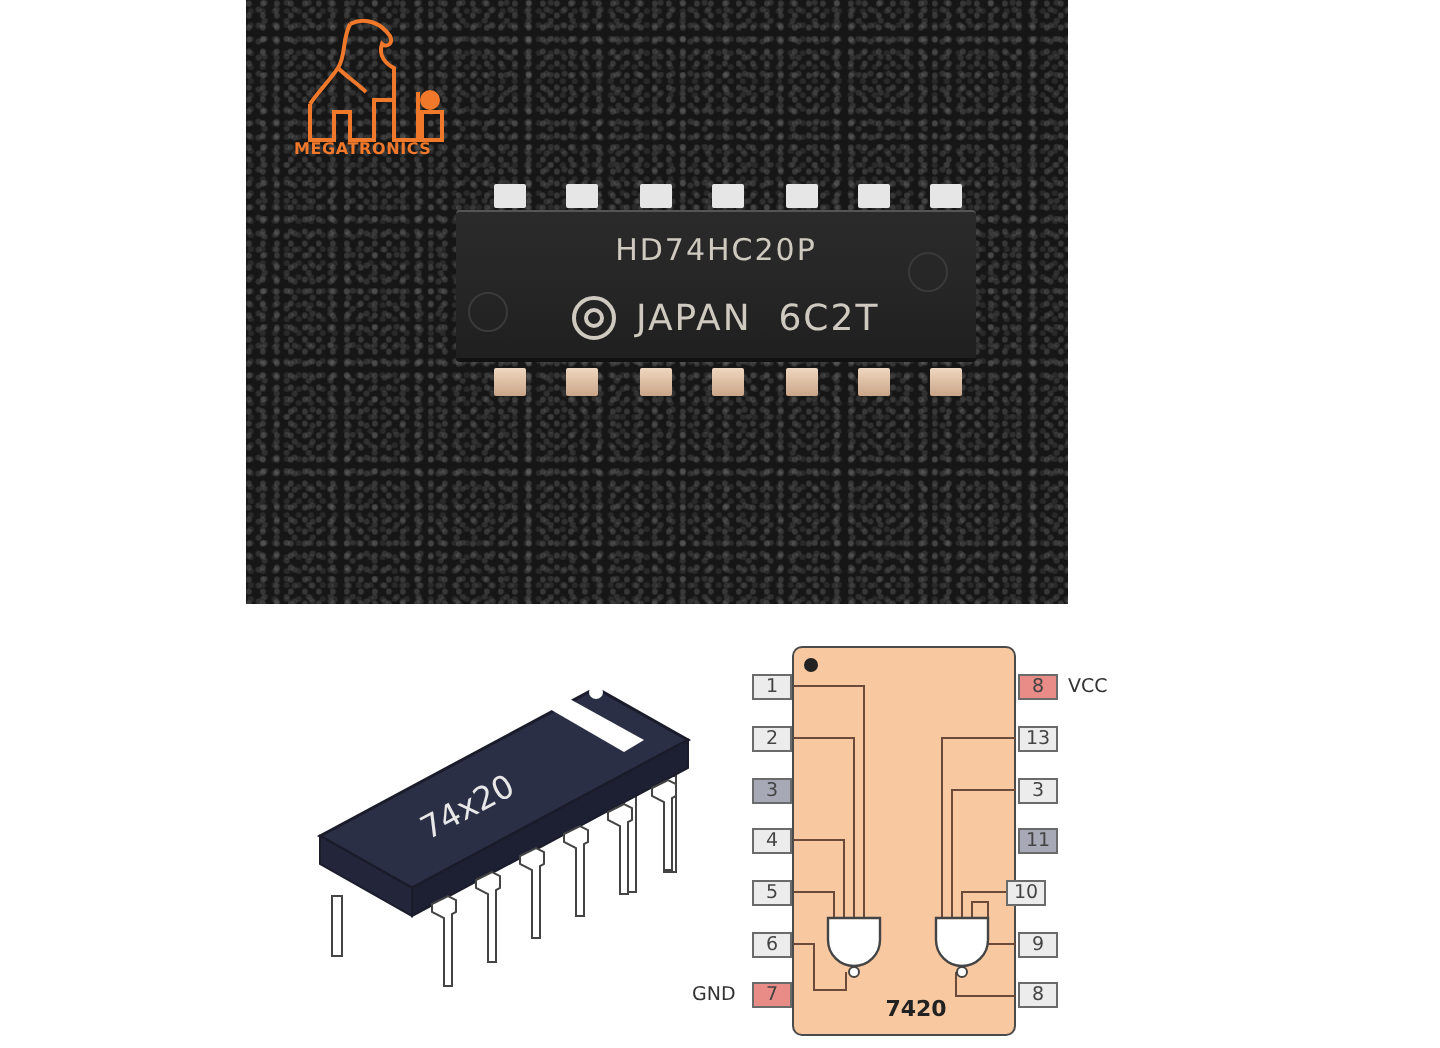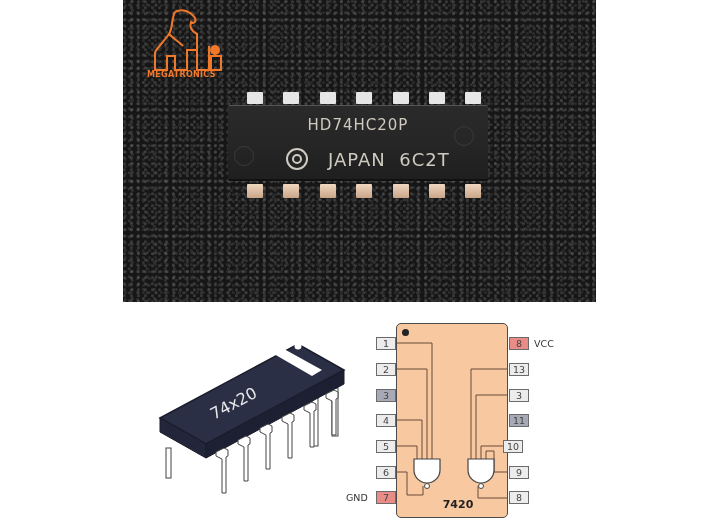--- a/index.html
+++ b/index.html
@@ -1,21 +1,21 @@
 <!DOCTYPE html>
 <html><head>
 <meta charset="utf-8">
 <style>
   * { box-sizing: border-box; margin: 0; padding: 0; }
   html, body { width: 720px; height: 524px; background: #ffffff; overflow: hidden; }
   body { position: relative; font-family: "DejaVu Sans", sans-serif; }
 
   
   .photo {
-    position: absolute; left: 123px; top: 0; width: 473px; height: 302px;
+    position: absolute; left: 123px; top: 0; width: 411px; height: 302px;
     background-color: #161616;
     background-image:
       radial-gradient(circle at 20% 30%, rgba(120,120,120,0.35) 0 1px, transparent 2px),
       radial-gradient(circle at 70% 60%, rgba(100,100,100,0.35) 0 1px, transparent 2px),
       radial-gradient(circle at 40% 80%, rgba(90,90,90,0.3) 0 1px, transparent 2px),
       radial-gradient(circle at 85% 15%, rgba(110,110,110,0.3) 0 1px, transparent 2px);
     background-size: 7px 6px, 9px 8px, 6px 7px, 11px 9px;
     overflow: hidden;
   }
   .logo { position: absolute; left: 22px; top: 6px; width: 82px; height: 76px; }
@@ -30,21 +30,21 @@
     border-top: 1px solid #555; border-bottom: 2px solid #111;
     border-radius: 2px;
   }
   .chip-line1 {
     position: absolute; left: 0; right: 0; top: 10px; text-align: center;
     font-family: "DejaVu Sans", sans-serif; font-size: 15px; letter-spacing: 1px;
     color: #cfcac0;
   }
   .chip-line2 {
     position: absolute; left: 58px; top: 42px;
-    font-size: 18px; letter-spacing: 1px; color: #cfcac0; display: flex; align-items: center; gap: 20px;
+    font-size: 18px; letter-spacing: 1px; color: #cfcac0; display: flex; align-items: center; gap: 10px;
   }
   .chip-logo-mark {
     width: 22px; height: 22px; border: 2px solid #cfcac0; border-radius: 50%;
     position: relative;
   }
   .chip-logo-mark::after {
     content: ""; position: absolute; left: 4px; top: 4px; width: 10px; height: 10px;
     border: 2px solid #cfcac0; border-radius: 50%; box-sizing: border-box;
   }
   .chip-dimple {

